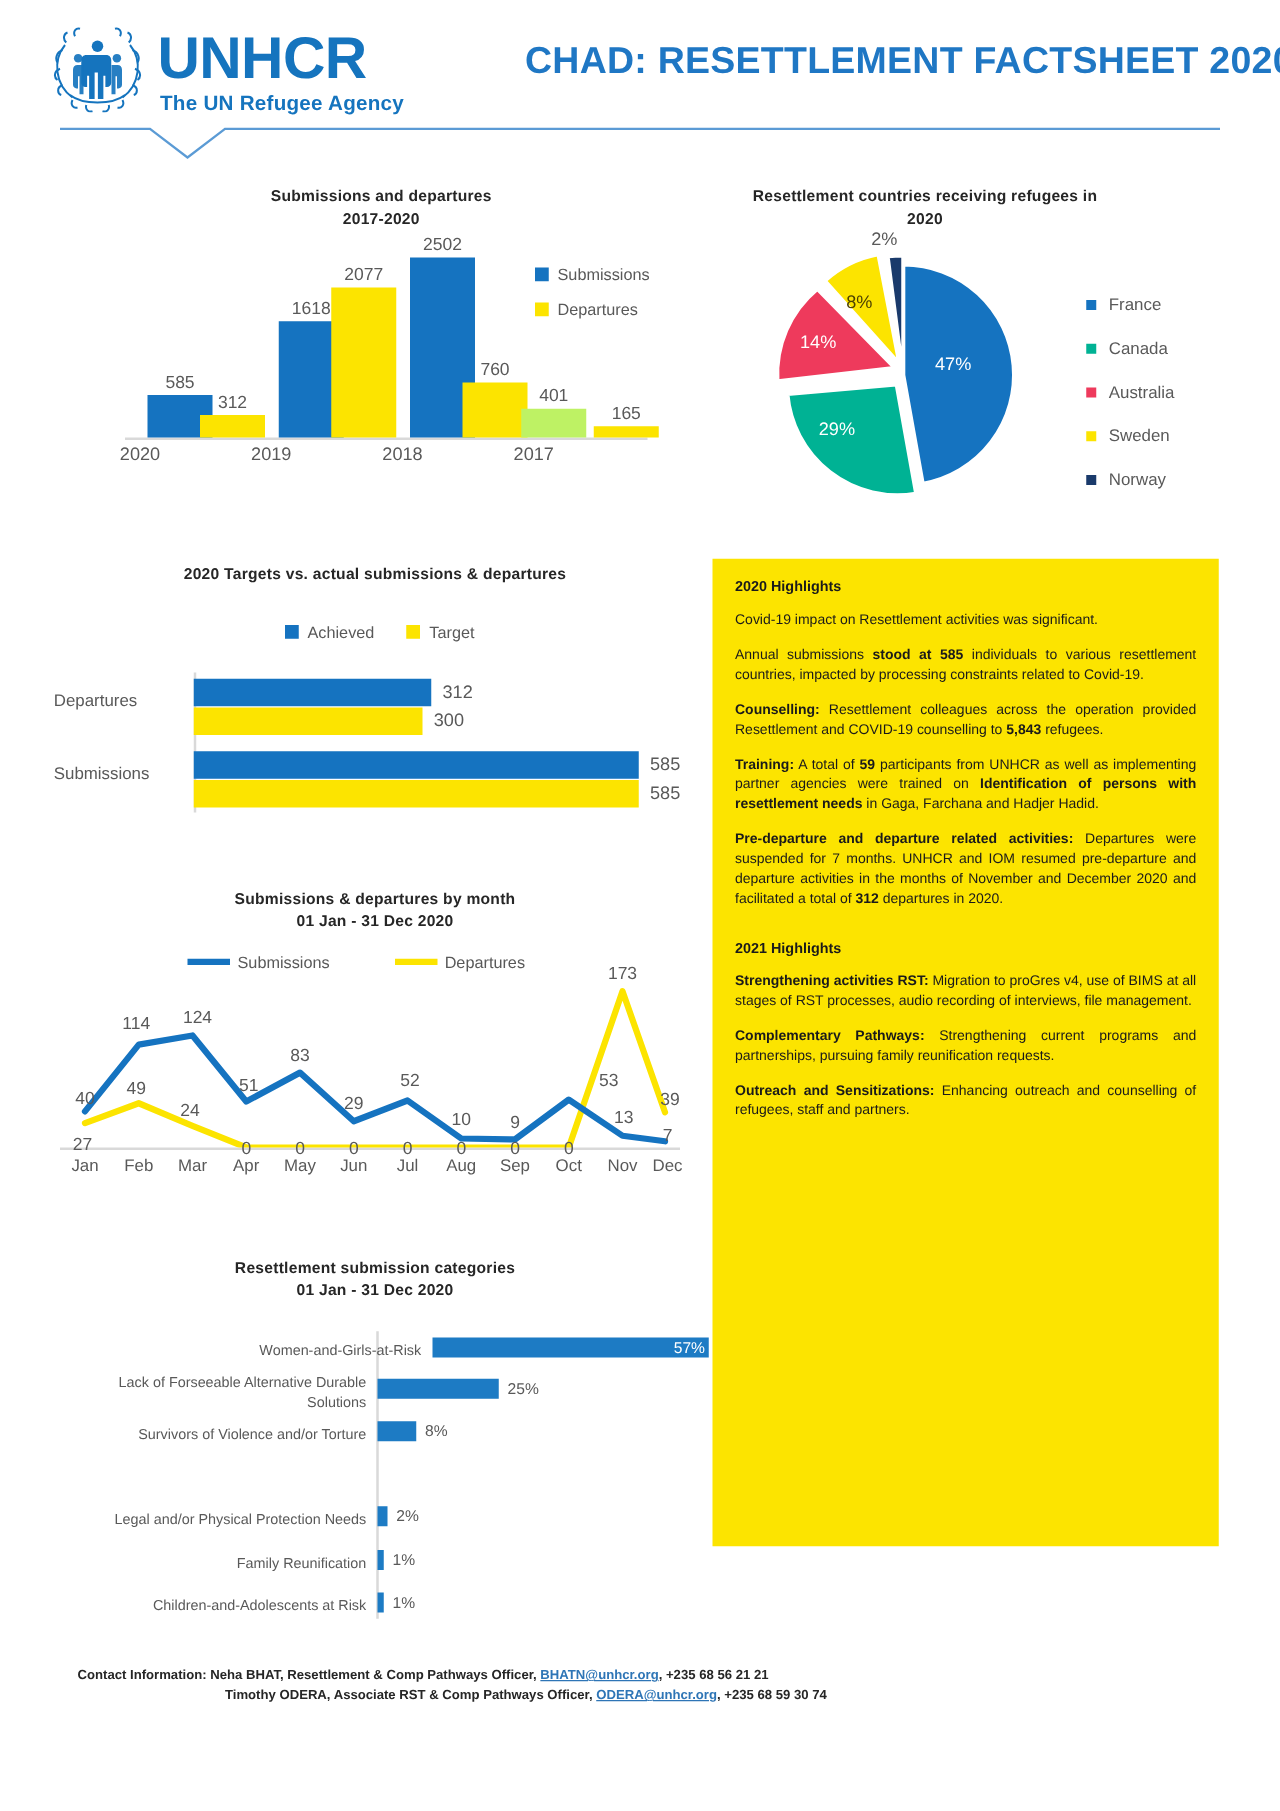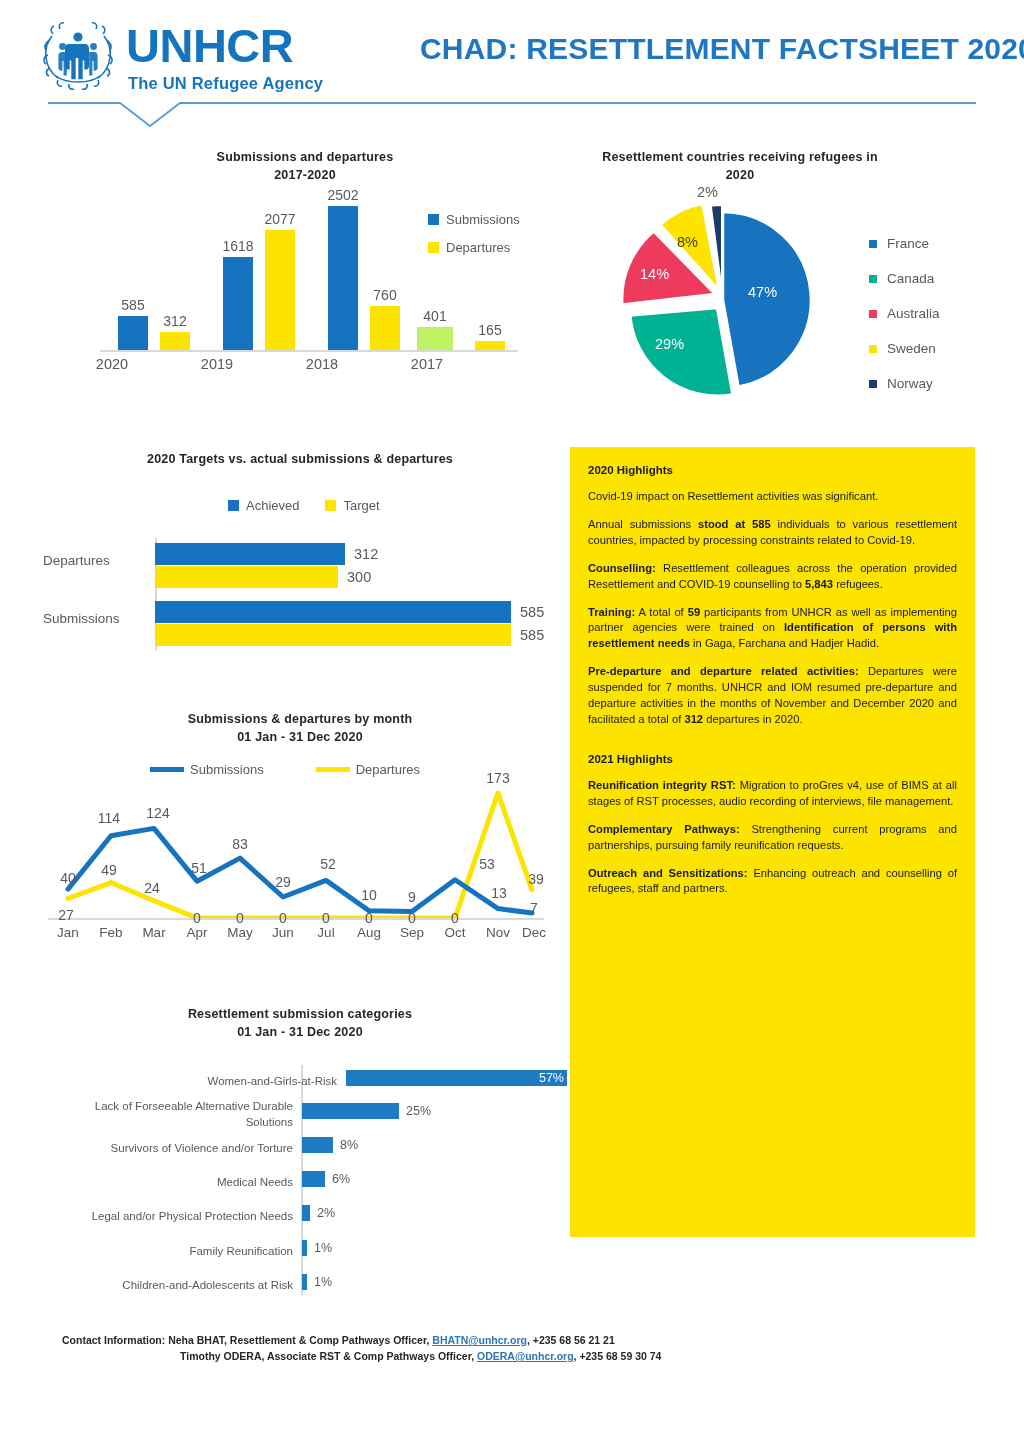--- a/index.html
+++ b/index.html
@@ -27,21 +27,21 @@
 
   
   .chart-title { text-align:center; font-size:12.5px; font-weight:bold; color:#262626;
                  line-height:1.45; letter-spacing:0.2px; }
   .lbl { position:absolute; font-size:13.5px; color:#595959; white-space:nowrap; }
   .axis-line { position:absolute; background:#D9D9D9; }
 
   
   #chart-submissions-departures { position:absolute; left:60px; top:148px; width:490px; height:240px; }
   #chart-submissions-departures .plot { position:absolute; left:48px; top:52px; width:410px; height:150px; }
-  .col { position:absolute; bottom:0; width:30px; }
+  .col { position:absolute; bottom:0; width:52px; }
   .col-val { position:absolute; bottom:100%; left:50%; transform:translateX(-50%);
              font-size:14px; color:#595959; padding-bottom:3px; white-space:nowrap; }
   .xcat { position:absolute; top:208px; font-size:14.5px; color:#595959; text-align:center;
           width:110px; }
   .legend-box { position:absolute; }
   .legend-row { display:flex; align-items:center; margin-bottom:13px; }
   .legend-swatch { width:11px; height:11px; margin-right:7px; flex:0 0 auto; }
   .legend-text { font-size:13px; color:#595959; white-space:nowrap; }
 
   
@@ -361,26 +361,20 @@
       </div>
     </div>
 
     <div style="position:absolute; left:0; top:72px; width:100%; height:24px;">
       <span class="cat-label">Survivors of Violence and/or Torture</span>
       <div class="cat-bar" style="width:31px;">
         <span class="cat-val">8%</span>
       </div>
     </div>
 
-    <div style="position:absolute; left:0; top:106px; width:100%; height:24px;">
-      <span class="cat-label">Medical Needs</span>
-      <div class="cat-bar" style="width:23px;">
-        <span class="cat-val">6%</span>
-      </div>
-    </div>
 
     <div style="position:absolute; left:0; top:140px; width:100%; height:24px;">
       <span class="cat-label">Legal and/or Physical Protection Needs</span>
       <div class="cat-bar" style="width:8px;">
         <span class="cat-val">2%</span>
       </div>
     </div>
 
     <div style="position:absolute; left:0; top:175px; width:100%; height:24px;">
       <span class="cat-label">Family Reunification</span>
@@ -403,21 +397,21 @@
   <div id="hl-2020-body">
       <p class="hl-p"><span>Covid-19 impact on Resettlement activities was significant.</span></p>
       <p class="hl-p"><span>Annual submissions </span><b>stood at 585</b><span> individuals to various resettlement countries, impacted by processing constraints related to Covid-19.</span></p>
       <p class="hl-p"><b>Counselling:</b><span> Resettlement colleagues across the operation provided Resettlement and COVID-19 counselling to </span><b>5,843</b><span> refugees.</span></p>
       <p class="hl-p"><b>Training:</b><span> A total of </span><b>59</b><span> participants from UNHCR as well as implementing partner agencies were trained on </span><b>Identification of persons with resettlement needs</b><span> in Gaga, Farchana and Hadjer Hadid.</span></p>
       <p class="hl-p"><b>Pre-departure and departure related activities:</b><span> Departures were suspended for 7 months. UNHCR and IOM resumed pre-departure and departure activities in the months of November and December 2020 and facilitated a total of </span><b>312</b><span> departures in 2020.</span></p>
     </div>
   <div class="hl-gap"></div>
   <div class="hl-head">2021 Highlights</div>
   <div id="hl-2021-body">
-      <p class="hl-p"><b>Reunification integrity RST:</b><span> Migration to proGres v4, use of BIMS at all stages of RST processes, audio recording of interviews, file management.</span></p>
+      <p class="hl-p"><b>Strengthening activities RST:</b><span> Migration to proGres v4, use of BIMS at all stages of RST processes, audio recording of interviews, file management.</span></p>
       <p class="hl-p"><b>Complementary Pathways:</b><span> Strengthening current programs and partnerships, pursuing family reunification requests.</span></p>
       <p class="hl-p"><b>Outreach and Sensitizations:</b><span> Enhancing outreach and counselling of refugees, staff and partners.</span></p>
     </div>
 </div>
 
 <div id="footer">
   <div class="contact-line" style="left:62px; top:14px;">
     <span>Contact Information:</span><span> Neha BHAT, Resettlement &amp; Comp Pathways Officer, </span><a href="#">BHATN@unhcr.org</a><span>, +235 68 56 21 21</span>
   </div>
   <div class="contact-line" style="left:180px; top:30px;">

